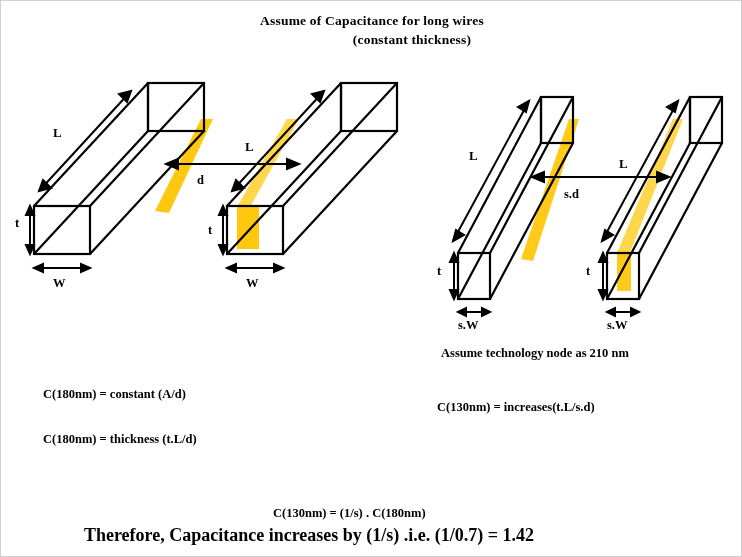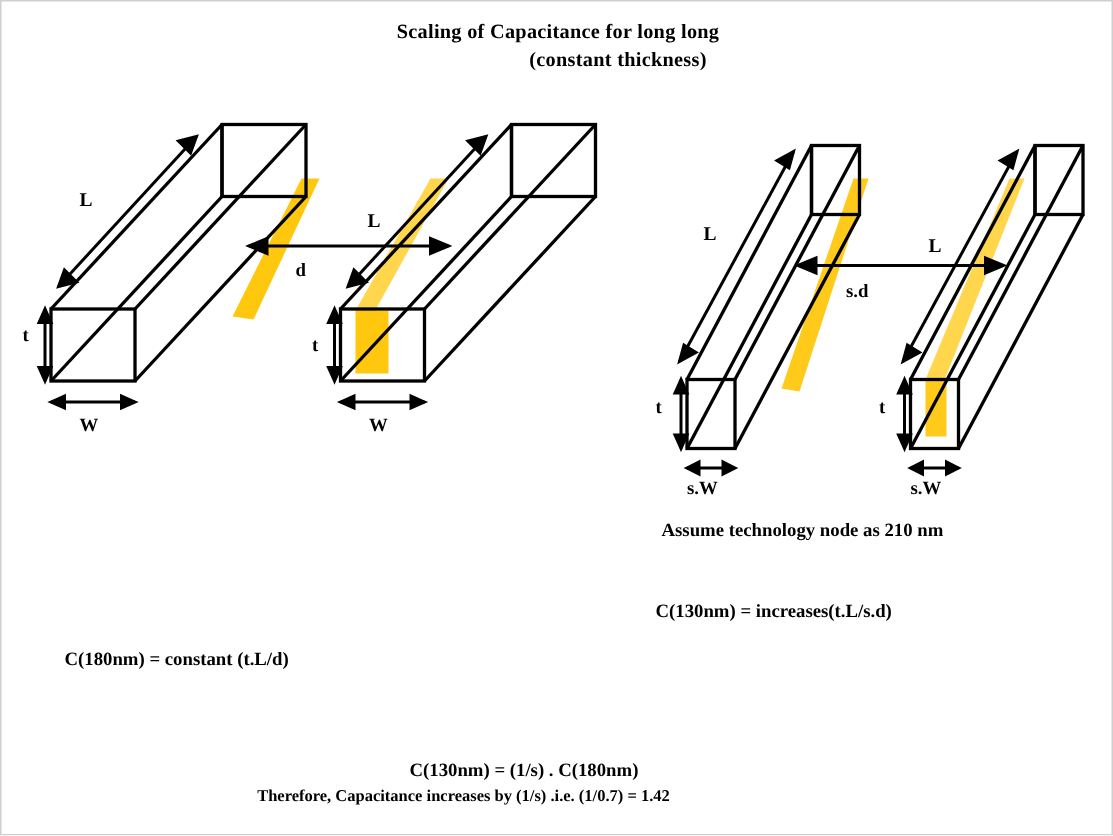--- a/index.html
+++ b/index.html
@@ -66,29 +66,29 @@
     font-size: 12.5px;
     white-space: nowrap;
   }
   .concl {
     position: absolute;
     left: 0;
     width: 616px;
     text-align: center;
     font-family: "Liberation Serif", serif;
     font-weight: bold;
-    font-size: 11px;
+    font-size: 18px;
   }
 </style>
 </head>
 <body>
 
 <div id="page">
 
-  <div class="title l1">Scaling of Capacitance for long long</div>
+  <div class="title l1">Assume of Capacitance for long wires</div>
   <div class="title l2">(constant thickness)</div>
 
   <svg class="canvas" viewBox="0 0 742 557">
 
     <g>
       <polygon points="154,210 200,118 212,118 168,212" fill="#FFC400" stroke="none" opacity="0.95"></polygon>
       <polygon points="236,206 286,118 298,118 248,208" fill="#FFC400" stroke="none" opacity="0.7"></polygon>
       <polygon points="236,206 258,206 258,248 236,248" fill="#FFC400" stroke="none" opacity="0.95"></polygon>
     </g>
 
@@ -238,18 +238,19 @@
   <div class="lbl" style="left:468px; top:147px;">L</div>
   <div class="lbl" style="left:618px; top:155px;">L</div>
   <div class="dimlbl" style="left:436px; top:263px;">t</div>
   <div class="dimlbl" style="left:457px; top:317px;">s.W</div>
   <div class="dimlbl" style="left:585px; top:263px;">t</div>
   <div class="dimlbl" style="left:606px; top:317px;">s.W</div>
   <div class="dimlbl" style="left:563px; top:186px;text-align:center;">s.d</div>
 
   <div class="note" style="left:440px; top:345px;">Assume technology node as 210 nm</div>
 
-  <div class="eq" style="left:42px; top:431px;">C(180nm) = constant (t.L/d)</div>
+  <div class="eq" style="left:42px; top:386px;">C(180nm) = constant (A/d)</div>
+  <div class="eq" style="left:42px; top:431px;">C(180nm) = thickness (t.L/d)</div>
   <div class="eq" style="left:436px; top:399px;">C(130nm) = increases(t.L/s.d)</div>
   <div class="eq" style="left:272px; top:481px;margin-top:24px;">C(130nm) = (1/s) . C(180nm)</div>
   <div class="concl" style="top:524px;">Therefore, Capacitance increases by (1/s) .i.e. (1/0.7) = 1.42</div>
 
 </div>
 
 </body></html>

